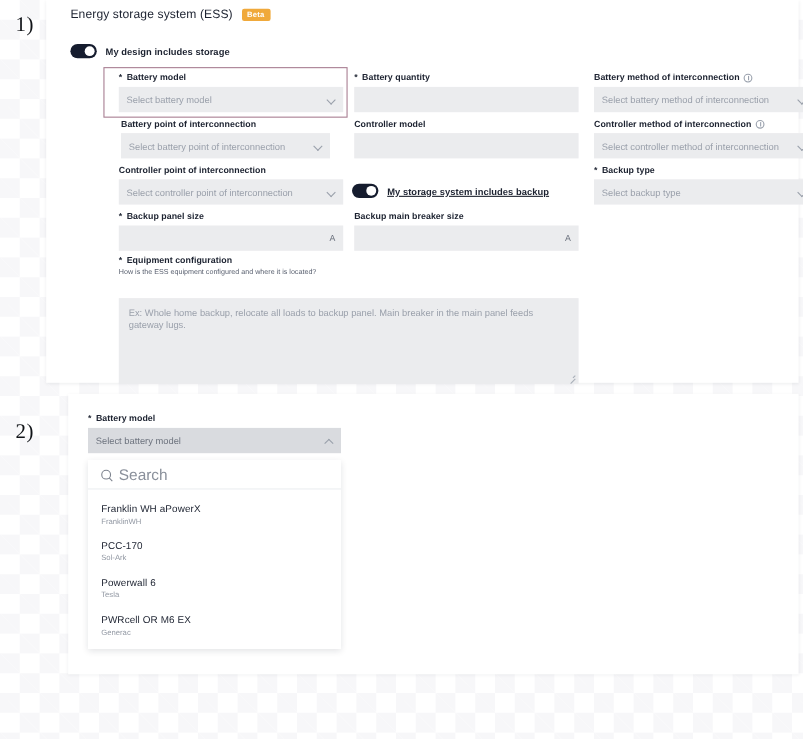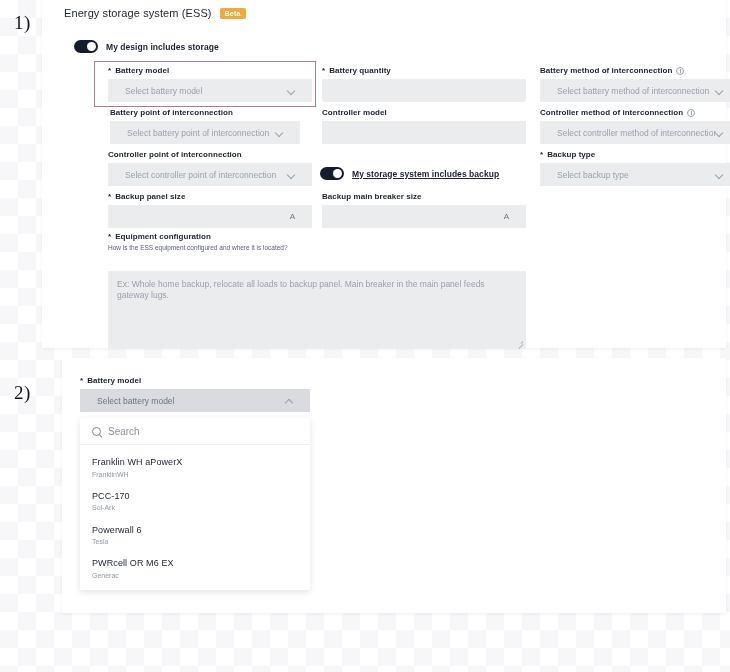--- a/index.html
+++ b/index.html
@@ -93,21 +93,21 @@
     border-radius: 50%;
     background: #ffffff;
     top: 2px; right: 2px;
   }
   .toggle-label {
     font-size: 8.5px;
     font-weight: 700;
     color: #1c2230;
     letter-spacing: .05px;
   }
-  #toggle-storage-row { position: absolute; left: 32px; top: 40px; text-align: center; }
+  #toggle-storage-row { position: absolute; left: 22px; top: 40px; text-align: center; }
   #toggle-backup-row  { position: absolute; left: 278px; top: 167px; text-decoration: underline; }
 
   
   .field {
     position: absolute;
   }
   .field-label {
     font-size: 8px;
     font-weight: 700;
     color: #1c2230;
@@ -139,21 +139,21 @@
     color: #5a6170;
     margin-bottom: 4px;
     margin-top: -1px;
   }
 
   .control {
     background: #ebecee;
     height: 23px;
     display: flex;
     align-items: center;
-    padding: 0 17px;
+    padding: 0 7px;
     font-size: 8.5px;
     color: #9aa0ab;
     position: relative;
     border: none;
     justify-content: space-between;
   }
   .control .placeholder { flex: 1 1 auto; white-space: nowrap; overflow: hidden; }
   .chev {
     width: 7px; height: 7px;
     position: relative;
@@ -246,21 +246,21 @@
   }
   .search-icon::after {
     content: "";
     position: absolute;
     width: 1px; height: 3.5px;
     background: #7d838e;
     right: -1px; bottom: -3px;
     transform: rotate(-45deg);
   }
   .search-ph {
-    font-size: 10px;
+    font-size: 14px;
     color: #8a909b;
   }
   .dd-options { padding: 6px 0 4px 0; }
   .dd-option {
     padding: 6px 12px 6px 12px;
   }
   .dd-opt-name {
     font-size: 9px;
     color: #1c2230;
     letter-spacing: .1px;

